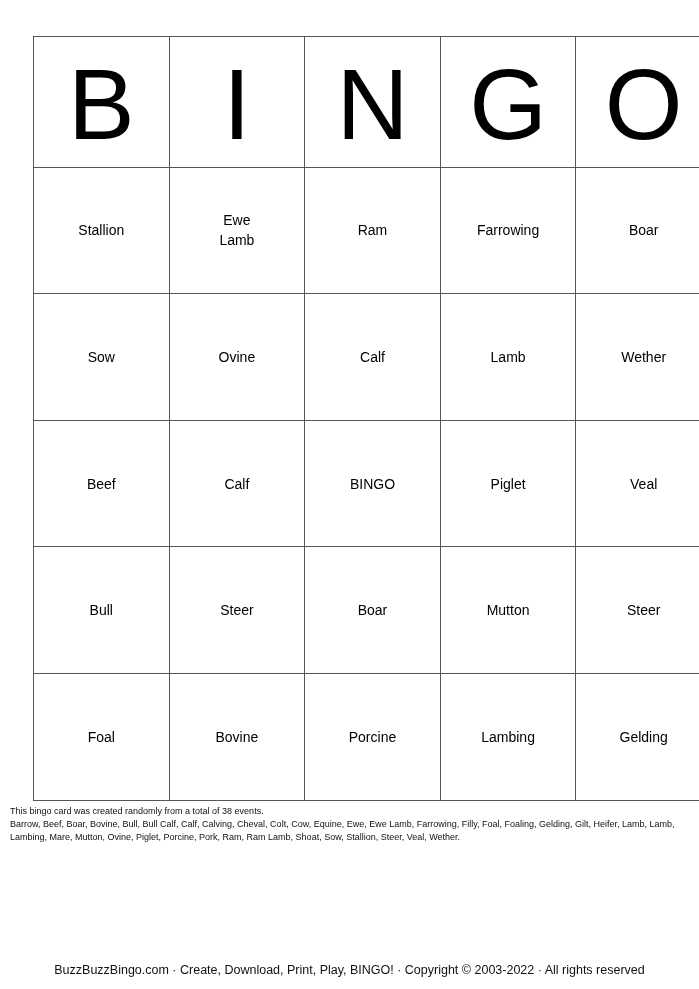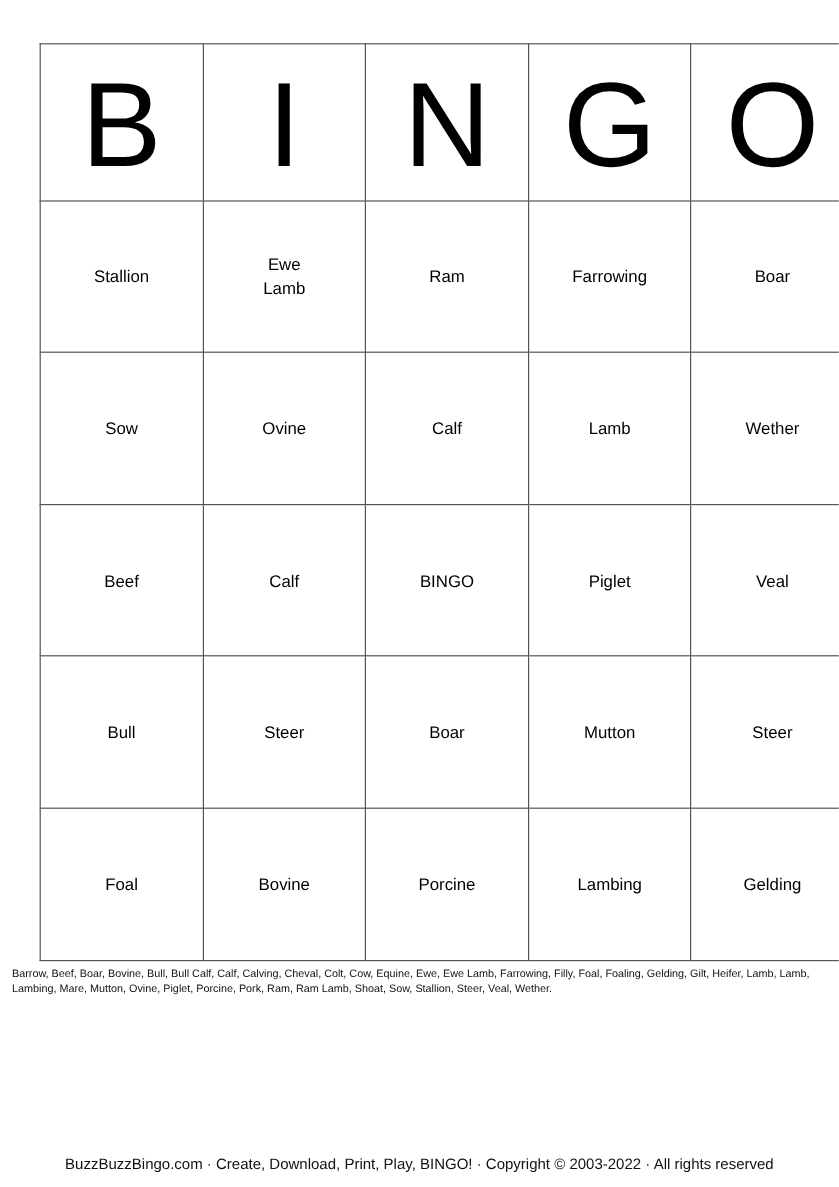--- a/index.html
+++ b/index.html
@@ -107,16 +107,17 @@
     <td><span class="cell-text">Foal</span></td>
     <td><span class="cell-text">Bovine</span></td>
     <td><span class="cell-text">Porcine</span></td>
     <td><span class="cell-text">Lambing</span></td>
     <td><span class="cell-text">Gelding</span></td>
   </tr>
 </tbody>
   </table>
 
 <div class="info">
+  <p>This bingo card was created randomly from a total of 38 events.</p>
   <p>Barrow, Beef, Boar, Bovine, Bull, Bull Calf, Calf, Calving, Cheval, Colt, Cow, Equine, Ewe, Ewe Lamb, Farrowing, Filly, Foal, Foaling, Gelding, Gilt, Heifer, Lamb, Lamb, Lambing, Mare, Mutton, Ovine, Piglet, Porcine, Pork, Ram, Ram Lamb, Shoat, Sow, Stallion, Steer, Veal, Wether.</p>
 </div>
 
 <div class="footer">BuzzBuzzBingo.com · Create, Download, Print, Play, BINGO! · Copyright © 2003-2022 · All rights reserved</div>
 
 </body></html>

